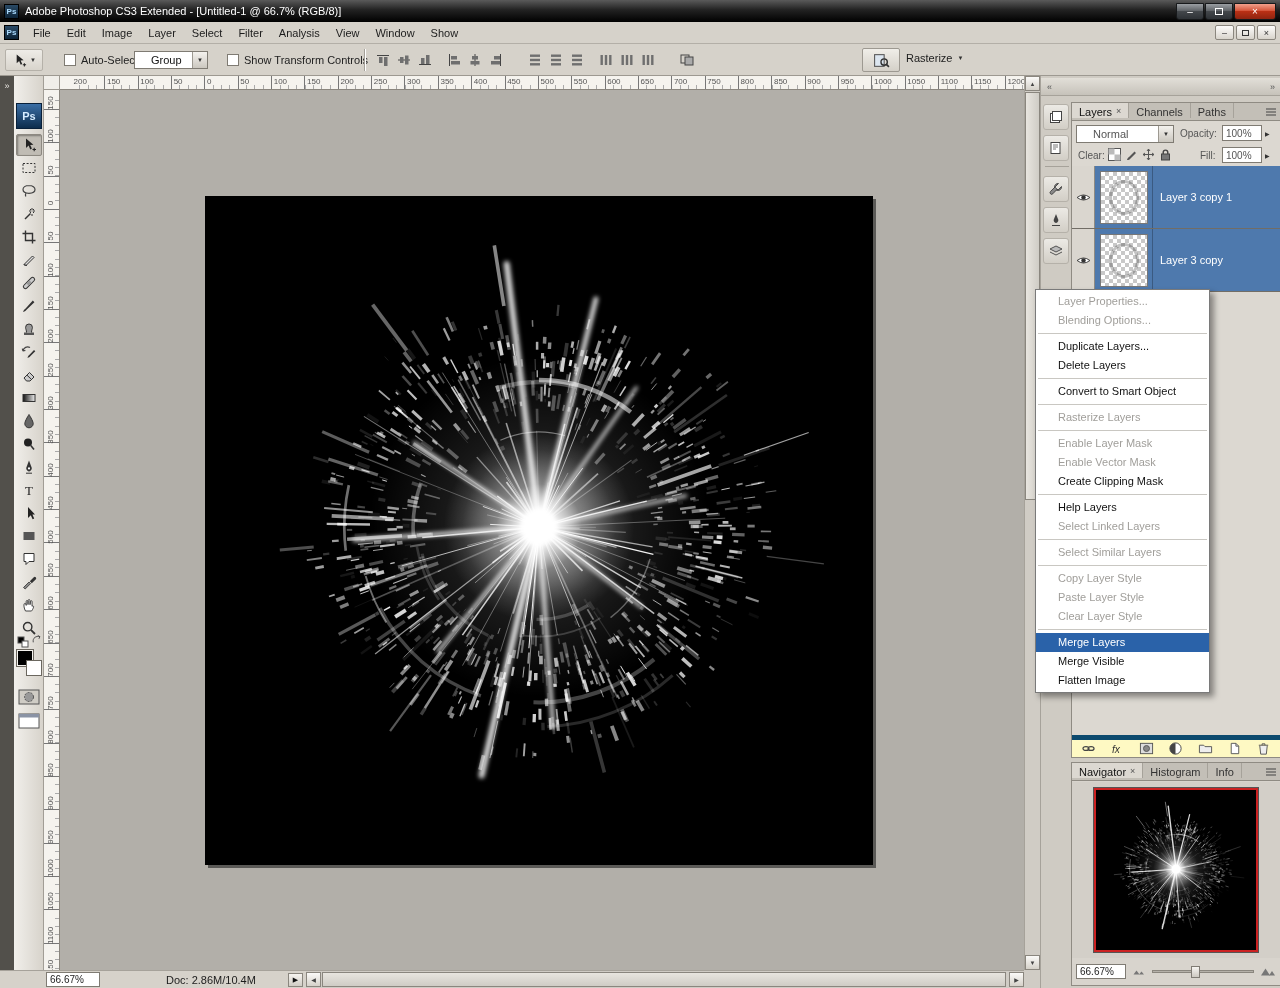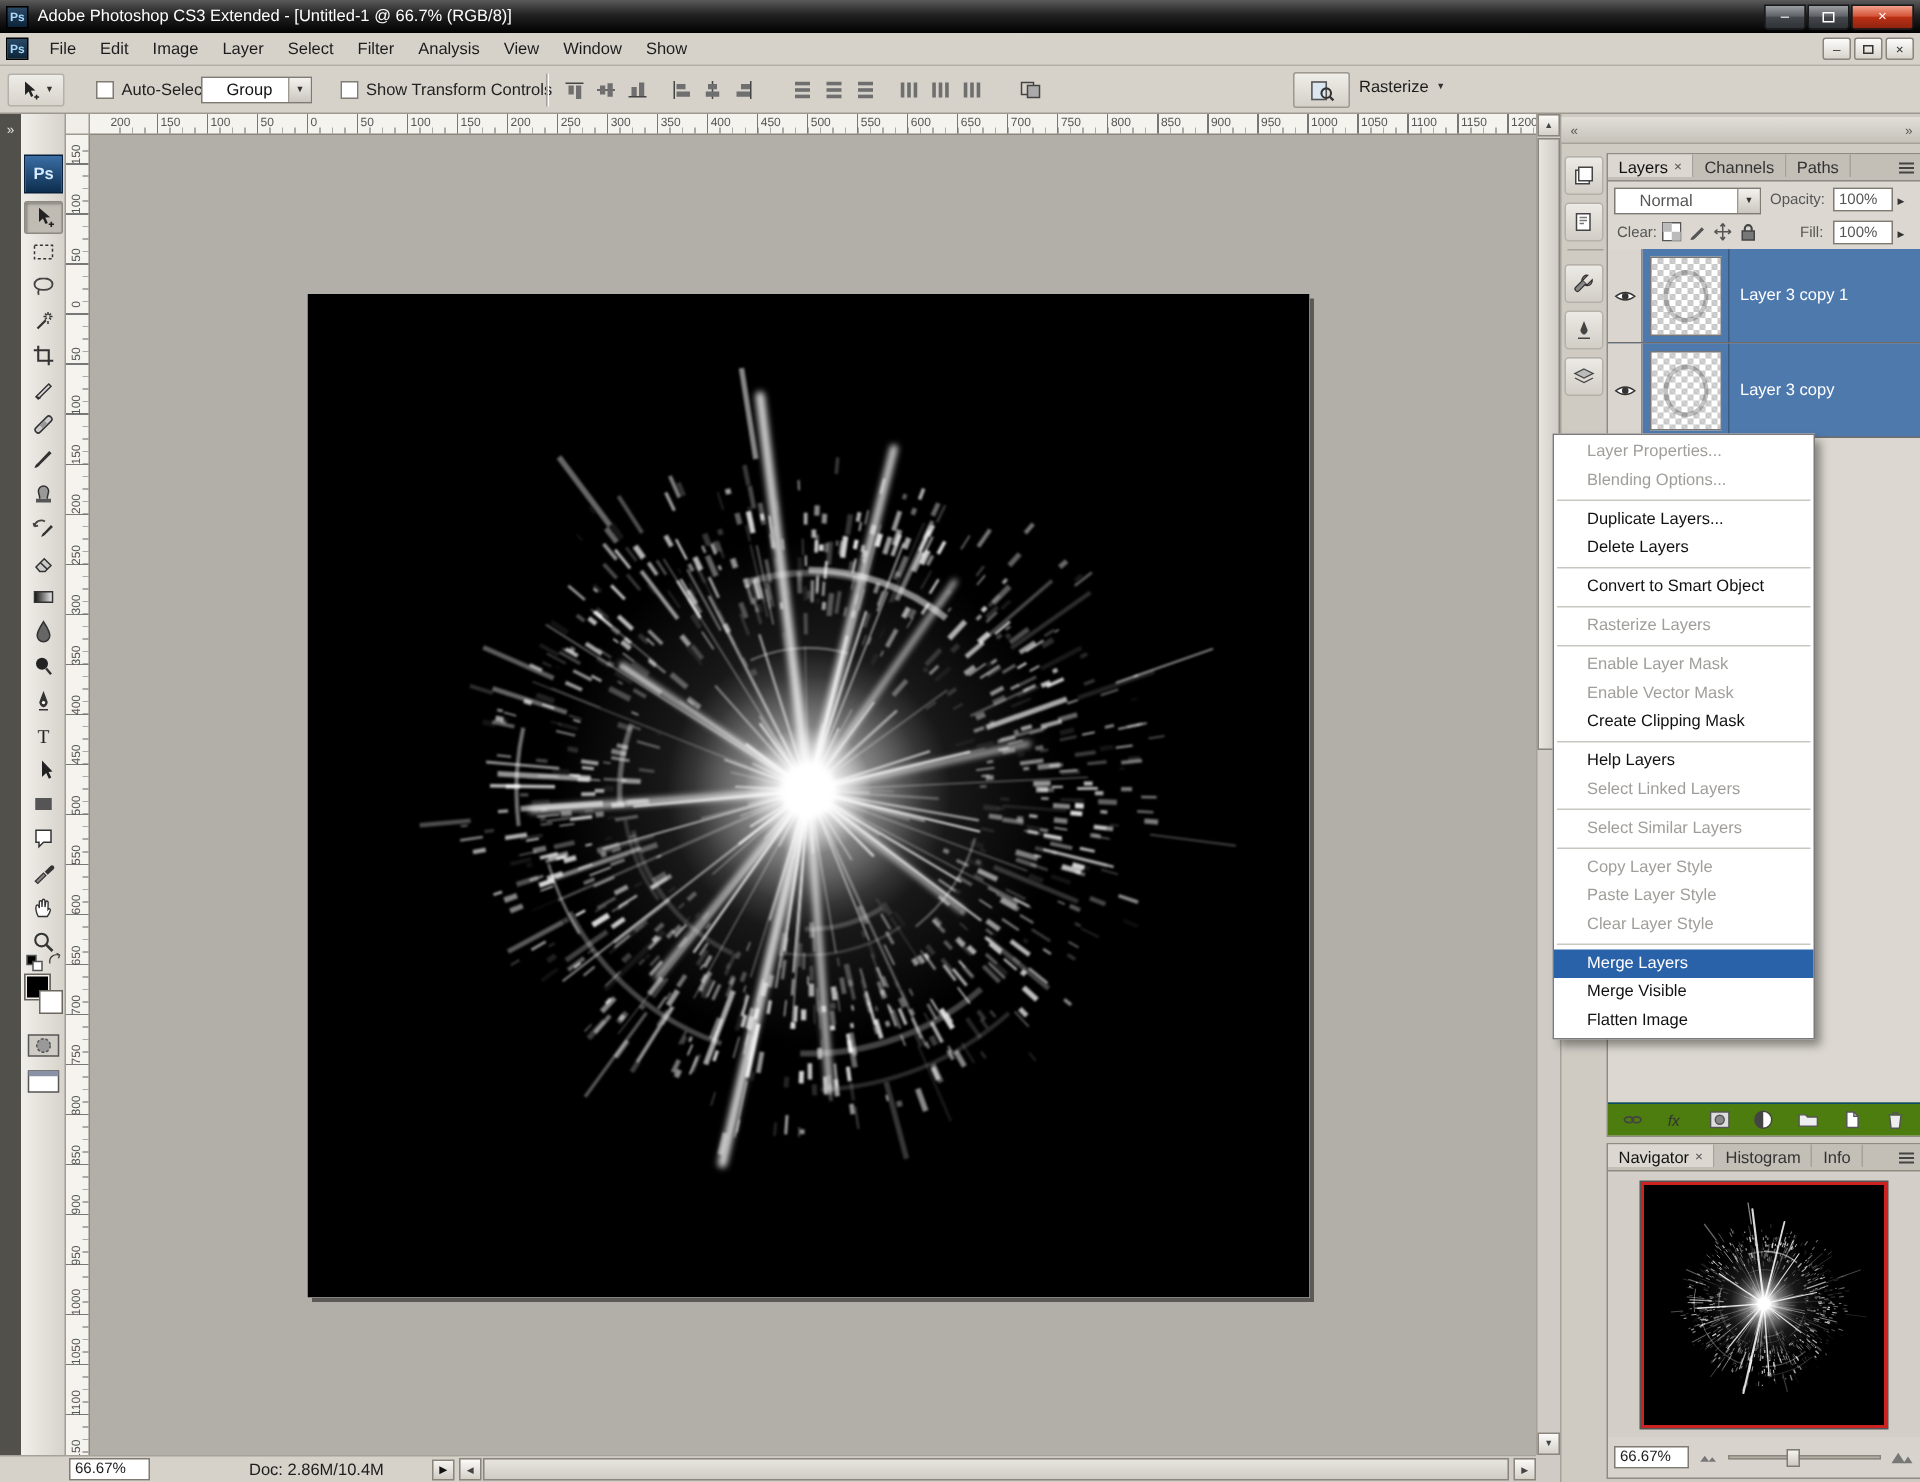--- a/index.html
+++ b/index.html
@@ -106,21 +106,21 @@
 #lock-icons span svg{width:13px;height:13px}
 #layer-rows{position:absolute;left:0;top:63px;width:208px}
 .layer-row{height:63px;display:flex;border-bottom:1px solid #716d66;background:#c9c5bd}
 .layer-row.sel{background:#4e79ad;color:#fff}
 .eye-cell{width:23px;background:#dad6cf;border-right:1px solid #8f8b83;display:flex;align-items:center;justify-content:center;flex:none}
 .eye-cell svg{width:15px;height:11px}
 .thumb-cell{width:58px;display:flex;align-items:center;justify-content:center;border-right:1px solid rgba(0,0,0,.25);flex:none}
 .checker{width:48px;height:53px;border:1px solid #777;background-color:#fff;background-image:linear-gradient(45deg,#c8c8c8 25%,transparent 25%,transparent 75%,#c8c8c8 75%),linear-gradient(45deg,#c8c8c8 25%,transparent 25%,transparent 75%,#c8c8c8 75%);background-size:8px 8px;background-position:0 0,4px 4px;position:relative;overflow:hidden}
 .smudge{position:absolute;inset:8px;border:3px solid rgba(40,40,40,.28);border-radius:50%}
 .layer-name{flex:1;display:flex;align-items:center;padding-left:7px}
-#layers-bottom{position:absolute;left:0;bottom:0;width:208px;height:22px;border-top:1px solid #0c4a6e;background:#4d7c0f;display:flex;align-items:center;justify-content:space-between;padding:0 9px}
+#layers-bottom{position:absolute;left:0;bottom:0;width:208px;height:22px;border-top:5px solid #0c4a6e;background:#fef9c3;display:flex;align-items:center;justify-content:space-between;padding:0 9px}
 #layers-bottom svg{width:15px;height:15px}
 #navigator-panel{position:absolute;left:30px;top:686px;width:210px;height:224px;background:#d8d4cd;border:1px solid #8f8b83}
 #nav-body{position:absolute;left:0;top:19px;width:208px;height:176px;background:#d3cfc8}
 #nav-thumb{position:absolute;left:22px;top:6px;width:164px;height:164px;border:2px solid #c22;box-shadow:0 0 0 1px #555}
 #nav-bottom{position:absolute;left:0;top:196px;width:208px;height:24px;display:flex;align-items:center;padding:0 4px;gap:6px}
 #nav-zoom{width:50px;height:15px;background:#fff;border:1px solid #7f7b73;padding:1px 3px;font-size:10px;flex:none}
 #nav-slider{flex:1;height:3px;background:#b5b1a9;border:1px solid #8a867e;position:relative}
 #nav-slider-thumb{position:absolute;left:38%;top:-5px;width:9px;height:12px;background:linear-gradient(#f6f4f0,#cdc9c1);border:1px solid #7f7b73}
 #nav-bottom svg{flex:none}
 

